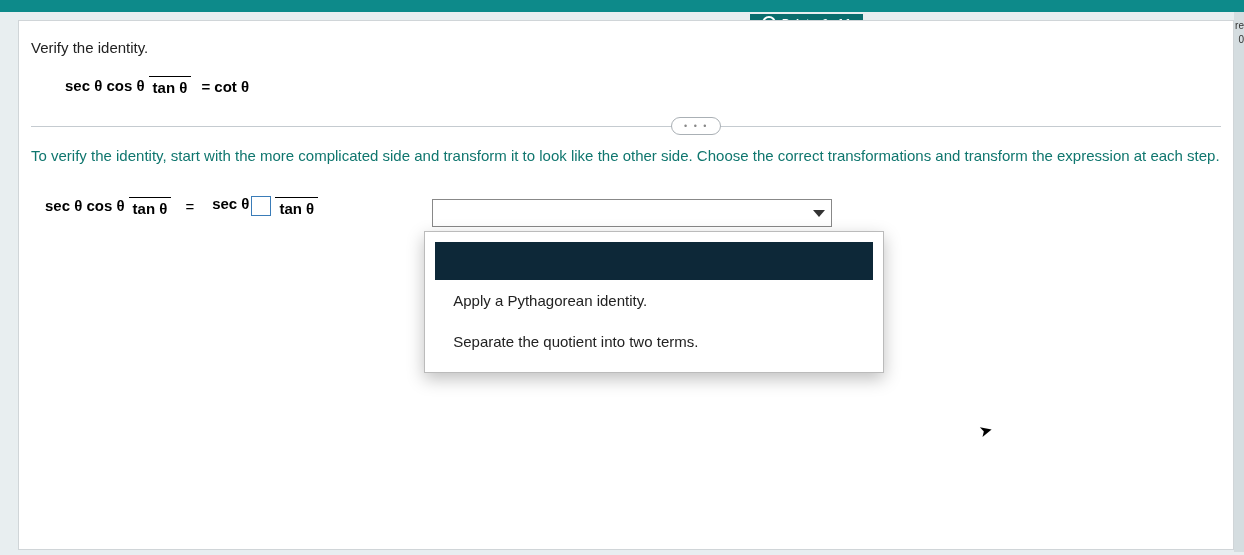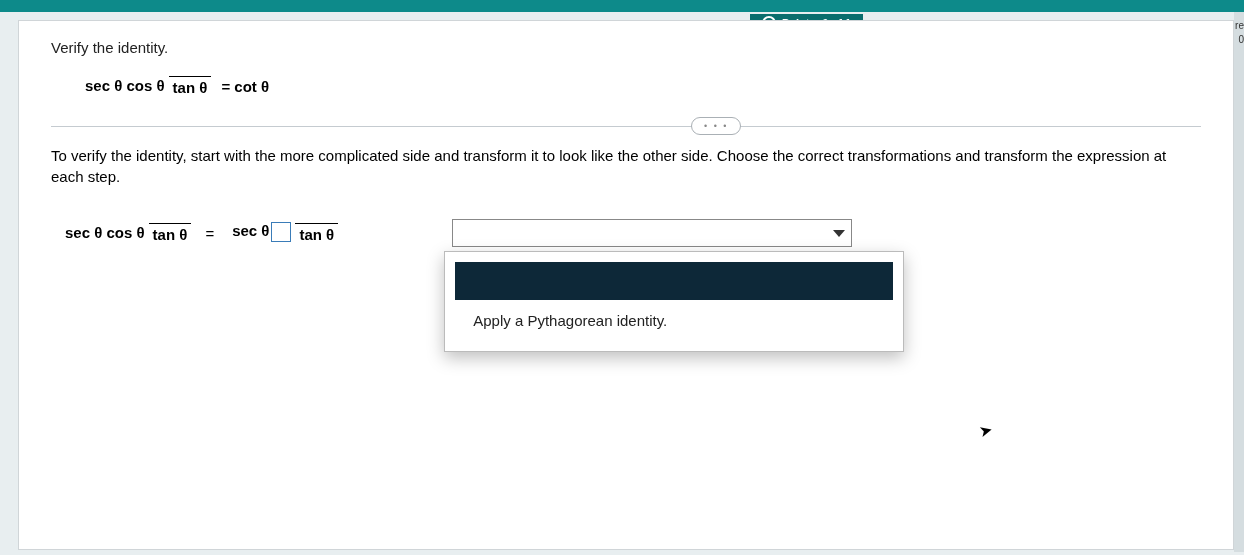--- a/index.html
+++ b/index.html
@@ -34,21 +34,21 @@
       content: "";
       width: 10px;
       height: 10px;
       border: 2px solid #fff;
       border-radius: 50%;
       display: inline-block;
     }
     .content {
       background: #fff;
       margin: 8px 10px 0 18px;
-      padding: 18px 32px;
+      padding: 18px 12px;
       height: 530px;
       position: relative;
       border: 1px solid #d0d5d8;
     }
     .prompt {
       font-size: 15px;
       color: #222;
       margin-bottom: 20px;
     }
     .identity {
@@ -86,42 +86,43 @@
       border: 1px solid #aab0b5;
       border-radius: 10px;
       padding: 3px 12px;
       font-size: 9px;
       color: #888;
       letter-spacing: 2px;
       cursor: pointer;
     }
     .instructions {
       font-size: 15px;
-      color: #000000;
-      margin-bottom: 32px;
+      color: #0f766e;
+      margin-bottom: 20px;
       line-height: 1.4;
     }
     .step-row {
       display: flex;
       align-items: center;
       gap: 14px;
       margin-left: 10px;
       font-size: 15px;
     }
     .input-box {
       display: inline-block;
       width: 20px;
       height: 20px;
       border: 1.5px solid #3a7cb8;
       vertical-align: middle;
       margin-left: 2px;
     }
     .dropdown-wrap {
       position: relative;
       margin-left: 100px;
+      margin-top: 13px;
     }
     .dropdown-trigger {
       width: 400px;
       height: 28px;
       border: 1px solid #888;
       background: #fff;
       display: flex;
       align-items: center;
       justify-content: flex-end;
       padding: 0 6px;
@@ -219,20 +220,21 @@
       <span class="den bold">tan θ</span>
     </span>
 
     <div class="dropdown-wrap">
       <div class="dropdown-trigger">
         <span class="dropdown-arrow"></span>
       </div>
       <div class="dropdown-menu">
         <div class="menu-item selected"></div>
         <div class="menu-item">Apply a Pythagorean identity.</div>
+        <div class="menu-item">Separate the quotient into two terms.</div>
       </div>
     </div>
   </div>
 
   <div class="cursor-arrow">➤</div>
 </div>
 
 <div class="right-edge"></div>
 <div class="side-nums">
   <div>re</div>

